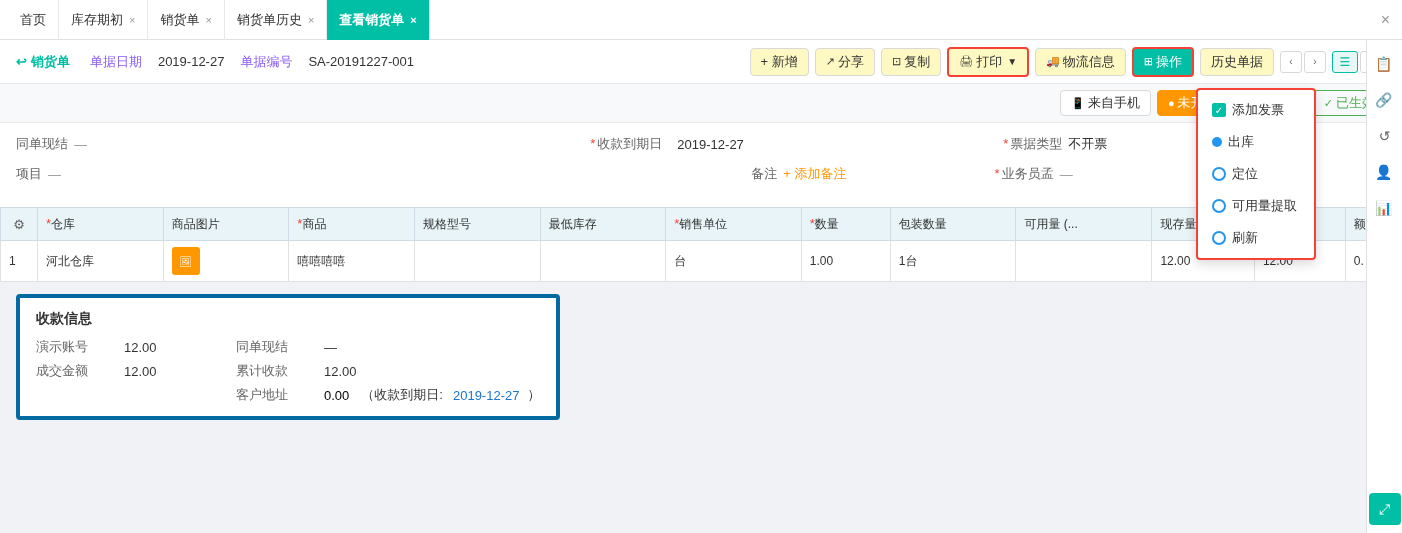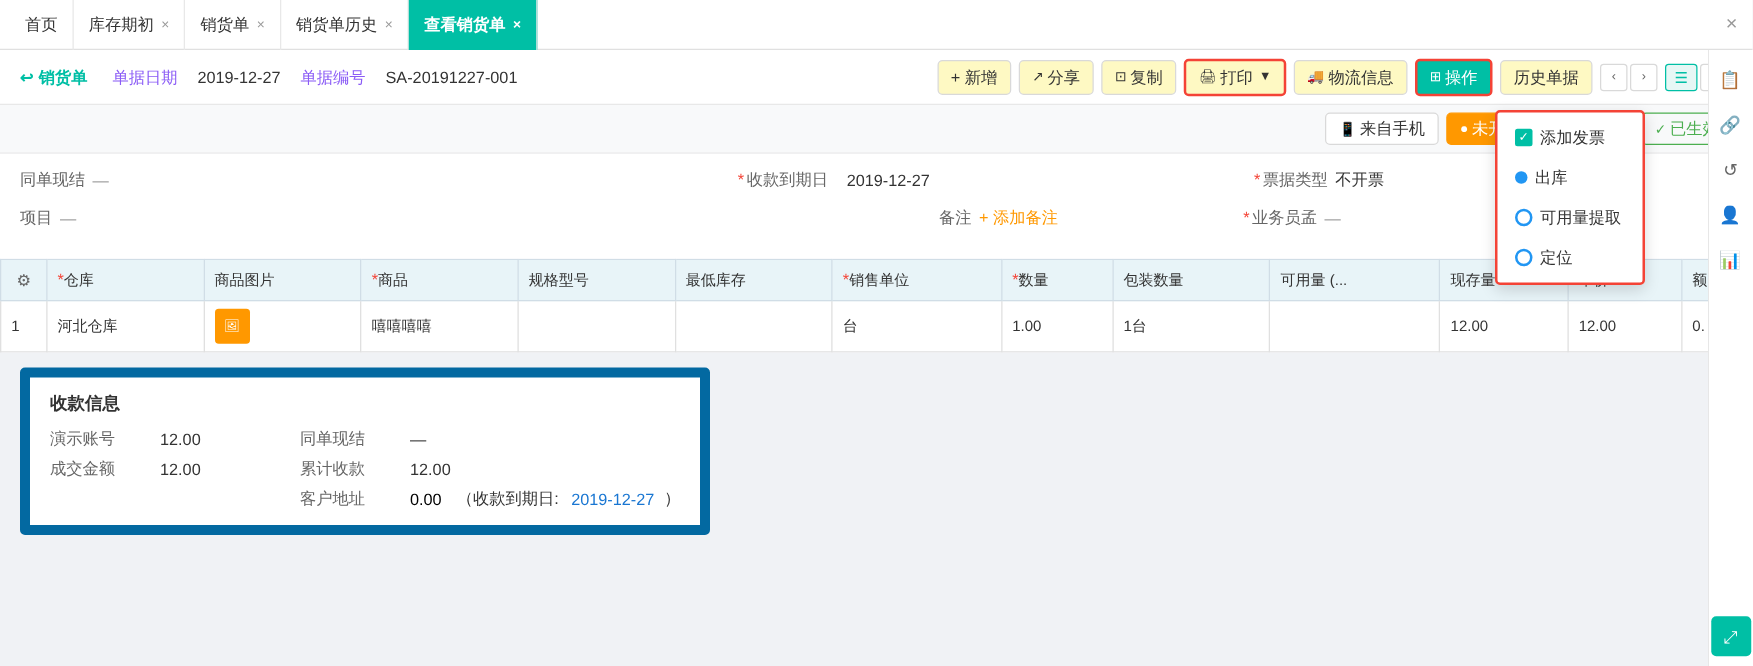--- a/index.html
+++ b/index.html
@@ -50,21 +50,21 @@
     thead tr { background: #e8f4f8; }
     thead th { padding: 6px 8px; text-align: left; font-weight: 500; color: #333; border: 1px solid #d0dde6; font-size: 12px; white-space: nowrap; }
     tbody tr { background: #fff; }
     tbody tr:nth-child(even) { background: #fafafa; }
     tbody td { padding: 6px 8px; border: 1px solid #e0e0e0; font-size: 12px; color: #333; }
     .subtotal-row td { background: #f5f5f5; font-weight: 500; }
     .gear-icon { display: inline-flex; align-items: center; justify-content: center; width: 20px; height: 20px; cursor: pointer; color: #666; }
     .product-img { width: 28px; height: 28px; background: #ff9800; border-radius: 3px; display: inline-flex; align-items: center; justify-content: center; color: white; font-size: 10px; }
 
     
-    .payment-box { border: 8px solid #0369a1; border-radius: 4px; margin: 8px 16px; padding: 12px 16px; background: #fff; display: inline-block; min-width: 520px; }
+    .payment-box { border: 4px solid #0369a1; border-radius: 4px; margin: 8px 16px; padding: 12px 16px; background: #fff; display: inline-block; min-width: 520px; }
     .payment-title { font-weight: bold; font-size: 14px; margin-bottom: 10px; color: #333; }
     .payment-grid { display: grid; grid-template-columns: 200px 1fr; gap: 6px 0; }
     .pay-row { display: flex; align-items: center; gap: 8px; }
     .pay-label { color: #666; min-width: 80px; }
     .pay-value { color: #333; }
     .pay-value.red { color: #000000; }
     .pay-value.blue { color: #1976d2; }
 
     
     .right-sidebar { position: fixed; right: 0; top: 40px; width: 36px; background: #fff; border-left: 1px solid #e0e0e0; display: flex; flex-direction: column; align-items: center; padding: 8px 0; gap: 4px; height: calc(533px - 40px); }
@@ -164,25 +164,29 @@
     <div class="dropdown-item">
       <span class="check-icon">✓</span>
       <span>添加发票</span>
     </div>
     <div class="dropdown-item">
       <span class="dot blue"></span>
       <span>出库</span>
     </div>
     <div class="dropdown-item">
       <span class="circle-icon"></span>
+      <span>定位</span>
+    </div>
+    <div class="dropdown-item">
+      <span class="circle-icon"></span>
       <span>可用量提取</span>
     </div>
     <div class="dropdown-item">
       <span class="circle-icon"></span>
-      <span>定位</span>
+      <span>刷新</span>
     </div>
   </div>
 
   <div class="sec-toolbar">
     <div class="sec-btn">
       <span style="font-size:11px;">📱</span>
       <span>来自手机</span>
     </div>
     <div class="sec-btn orange">
       <span style="font-size:11px;">●</span>

